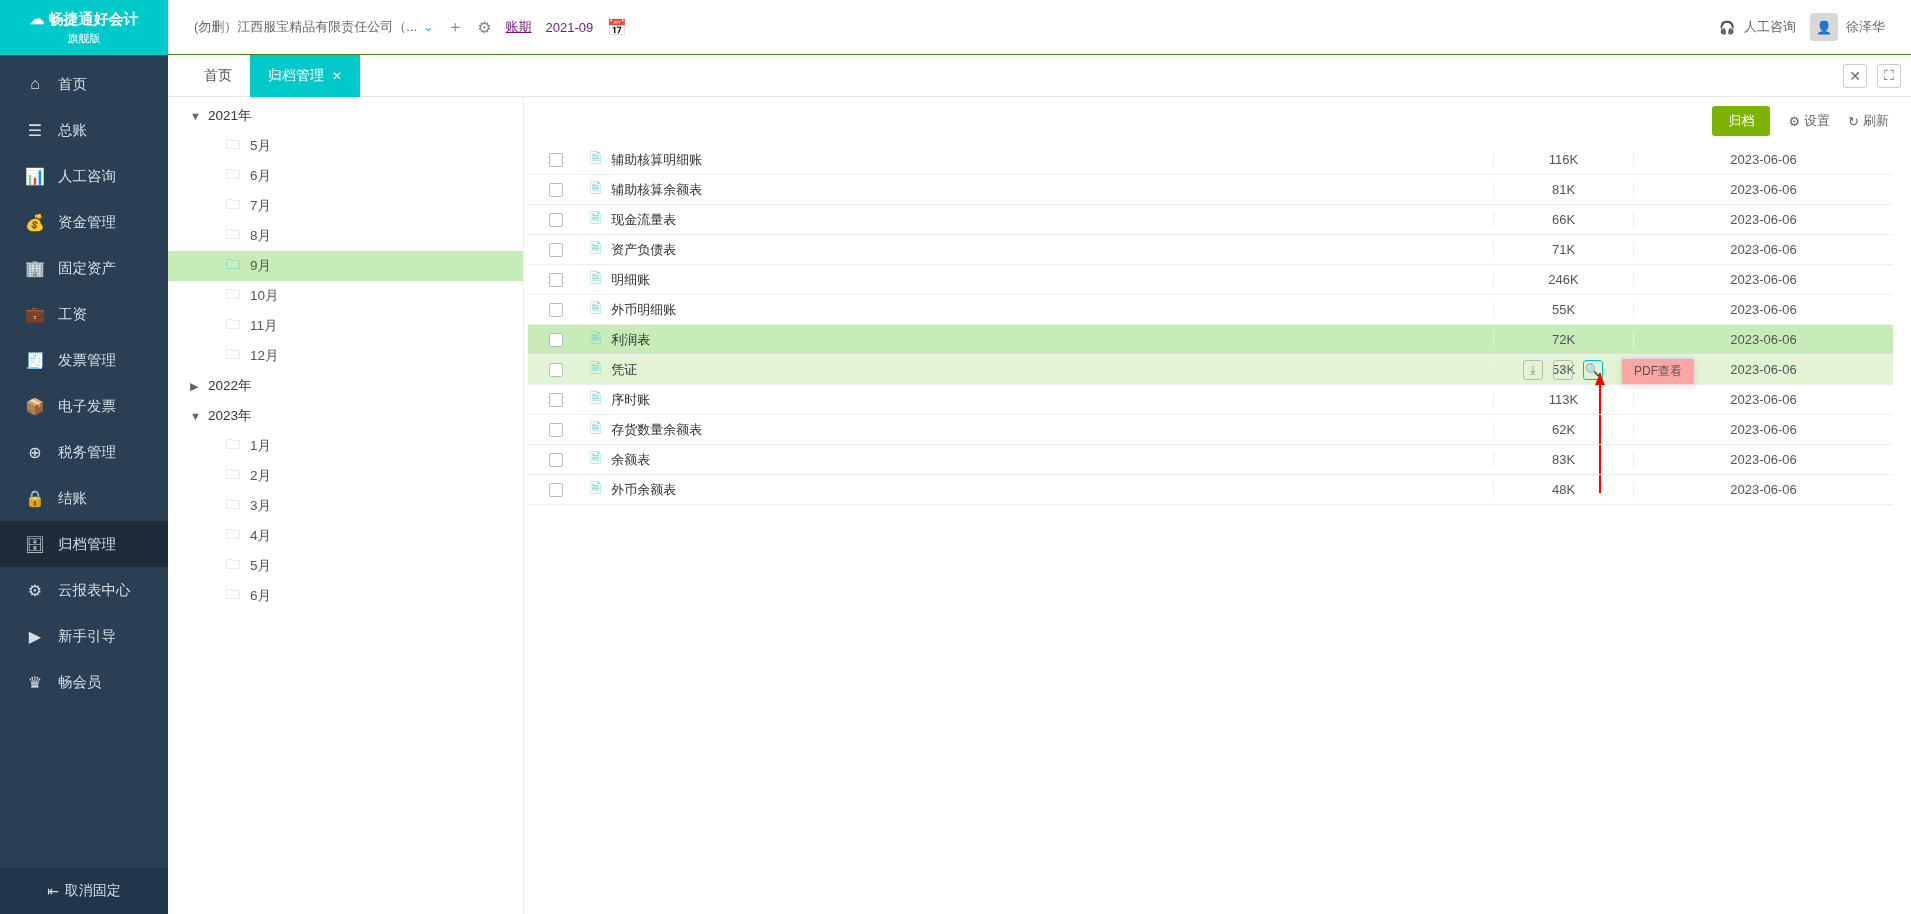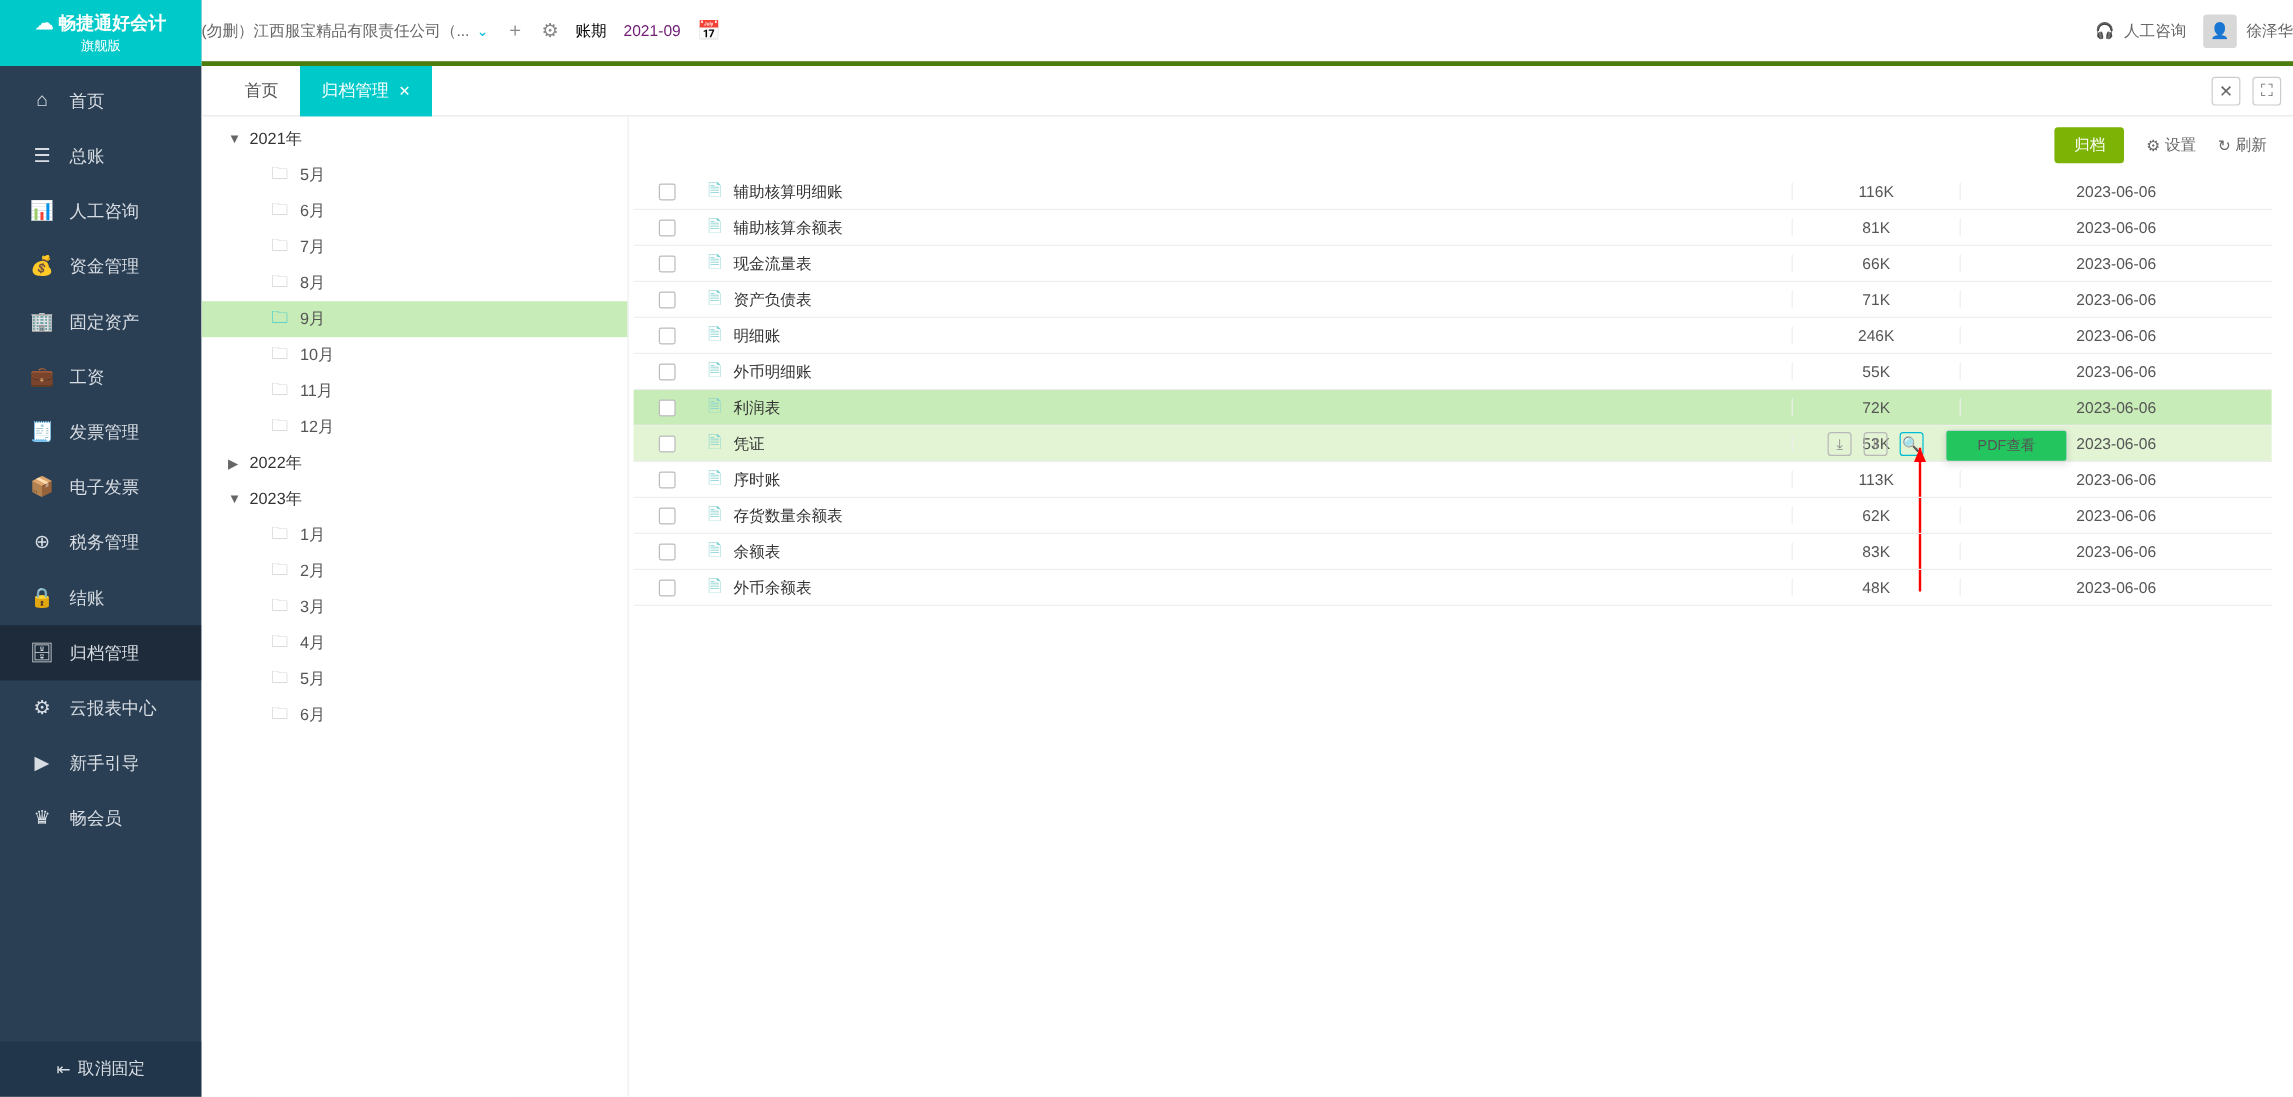--- a/index.html
+++ b/index.html
@@ -8,25 +8,25 @@
 .sidebar{width:168px;background:#2a3f54;color:#d8dde3;display:flex;flex-direction:column;flex-shrink:0;}
 .logo{height:55px;background:#00c9c9;display:flex;flex-direction:column;align-items:center;justify-content:center;color:#fff;}
 .logo-main{display:flex;align-items:center;gap:4px;font-size:15px;font-weight:bold;}
 .logo-sub{font-size:11px;margin-top:2px;}
 .nav{flex:1;overflow-y:auto;padding-top:6px;}
 .nav-item{display:flex;align-items:center;height:46px;padding-left:26px;gap:14px;cursor:pointer;font-size:14.5px;}
 .nav-item.active{background:#1d2b3a;}
 .nav-icon{width:18px;height:18px;display:flex;align-items:center;justify-content:center;font-size:16px;}
 .sidebar-footer{height:46px;background:#21364a;display:flex;align-items:center;justify-content:center;gap:6px;font-size:14px;cursor:pointer;}
 .main{flex:1;display:flex;flex-direction:column;background:#fff;min-width:0;}
-.topbar{height:55px;display:flex;align-items:center;padding:0 0;gap:14px;border-bottom:4px solid #4d7c0f;}
+.topbar{height:55px;display:flex;align-items:center;padding:0 26px;gap:14px;border-bottom:1px solid #4d7c0f;}
 .company{display:flex;align-items:center;gap:6px;color:#666;font-size:13px;cursor:pointer;}
 .chev-down{color:#00bcd4;font-size:12px;}
 .tb-icon{color:#888;cursor:pointer;font-size:16px;}
-.period-label{color:#000000;}
+.period-label{color:#701a75;text-decoration:underline;}
 .period-value{color:#701a75;}
 .topbar-spacer{flex:1;}
 .tb-right{display:flex;align-items:center;gap:8px;color:#666;cursor:pointer;}
 .avatar{width:28px;height:28px;background:#d8d8d8;border-radius:3px;display:flex;align-items:center;justify-content:center;color:#fff;}
 .tabs-bar{height:42px;display:flex;align-items:center;border-bottom:1px solid #e8e8e8;padding-left:18px;position:relative;}
 .page-tab{height:42px;display:flex;align-items:center;padding:0 18px;cursor:pointer;font-size:14px;color:#555;gap:8px;}
 .page-tab.active{background:#00c9c9;color:#fff;}
 .tab-close{font-size:12px;}
 .tabs-right{position:absolute;right:10px;display:flex;align-items:center;gap:10px;}
 .sq-btn{width:24px;height:24px;border:1px solid #ccc;border-radius:3px;display:flex;align-items:center;justify-content:center;cursor:pointer;color:#666;font-size:14px;}
@@ -54,21 +54,21 @@
 .col-date{width:260px;text-align:center;border-left:1px solid rgba(255,255,255,0.35);}
 .trow{display:flex;height:30px;align-items:center;border-bottom:1px solid #eee;position:relative;}
 .trow .col-size,.trow .col-date{border-left:1px solid #eee;color:#555;}
 .trow.sel{background:#c8ecb8;}
 .trow.hover{background:#e2f4d3;}
 .file-ic{color:#7fd0d0;font-size:14px;}
 .chk{width:14px;height:14px;border:1px solid #bbb;border-radius:2px;background:#fff;}
 .row-actions{position:absolute;right:290px;display:flex;gap:10px;align-items:center;}
 .act-ic{width:20px;height:20px;border:1px solid #b8b8b8;border-radius:3px;display:flex;align-items:center;justify-content:center;color:#888;font-size:12px;cursor:pointer;}
 .act-ic.pdf{border-color:#00bcd4;color:#00bcd4;}
-.tooltip{position:absolute;background:#22c55e;border:1px solid #ddd;padding:4px 26px;font-size:12px;color:#555;border-radius:3px;box-shadow:0 2px 6px rgba(0,0,0,0.1);white-space:nowrap;}
+.tooltip{position:absolute;background:#fca5a5;border:1px solid #ddd;padding:4px 12px;font-size:12px;color:#555;border-radius:3px;box-shadow:0 2px 6px rgba(0,0,0,0.1);white-space:nowrap;}
 .arrow-svg{position:absolute;pointer-events:none;}
 </style>
 </head>
 <body>
 
 <div class="app">
   <div class="sidebar">
     <div class="logo">
       <div class="logo-main">
           <span>☁</span>

